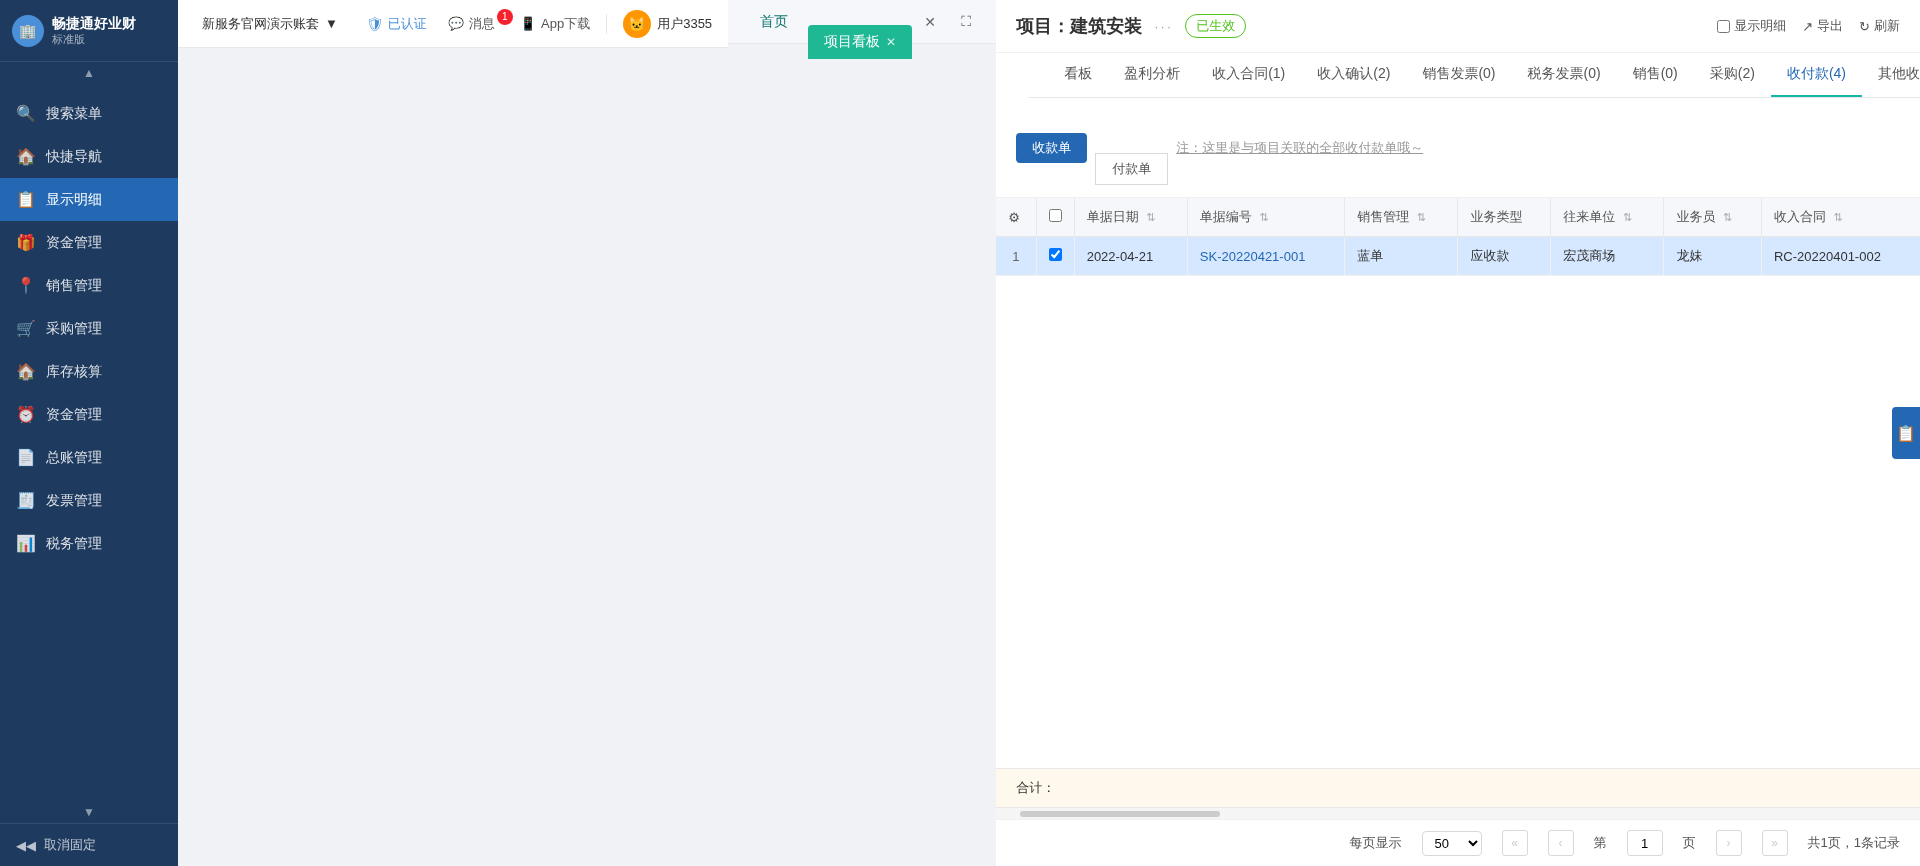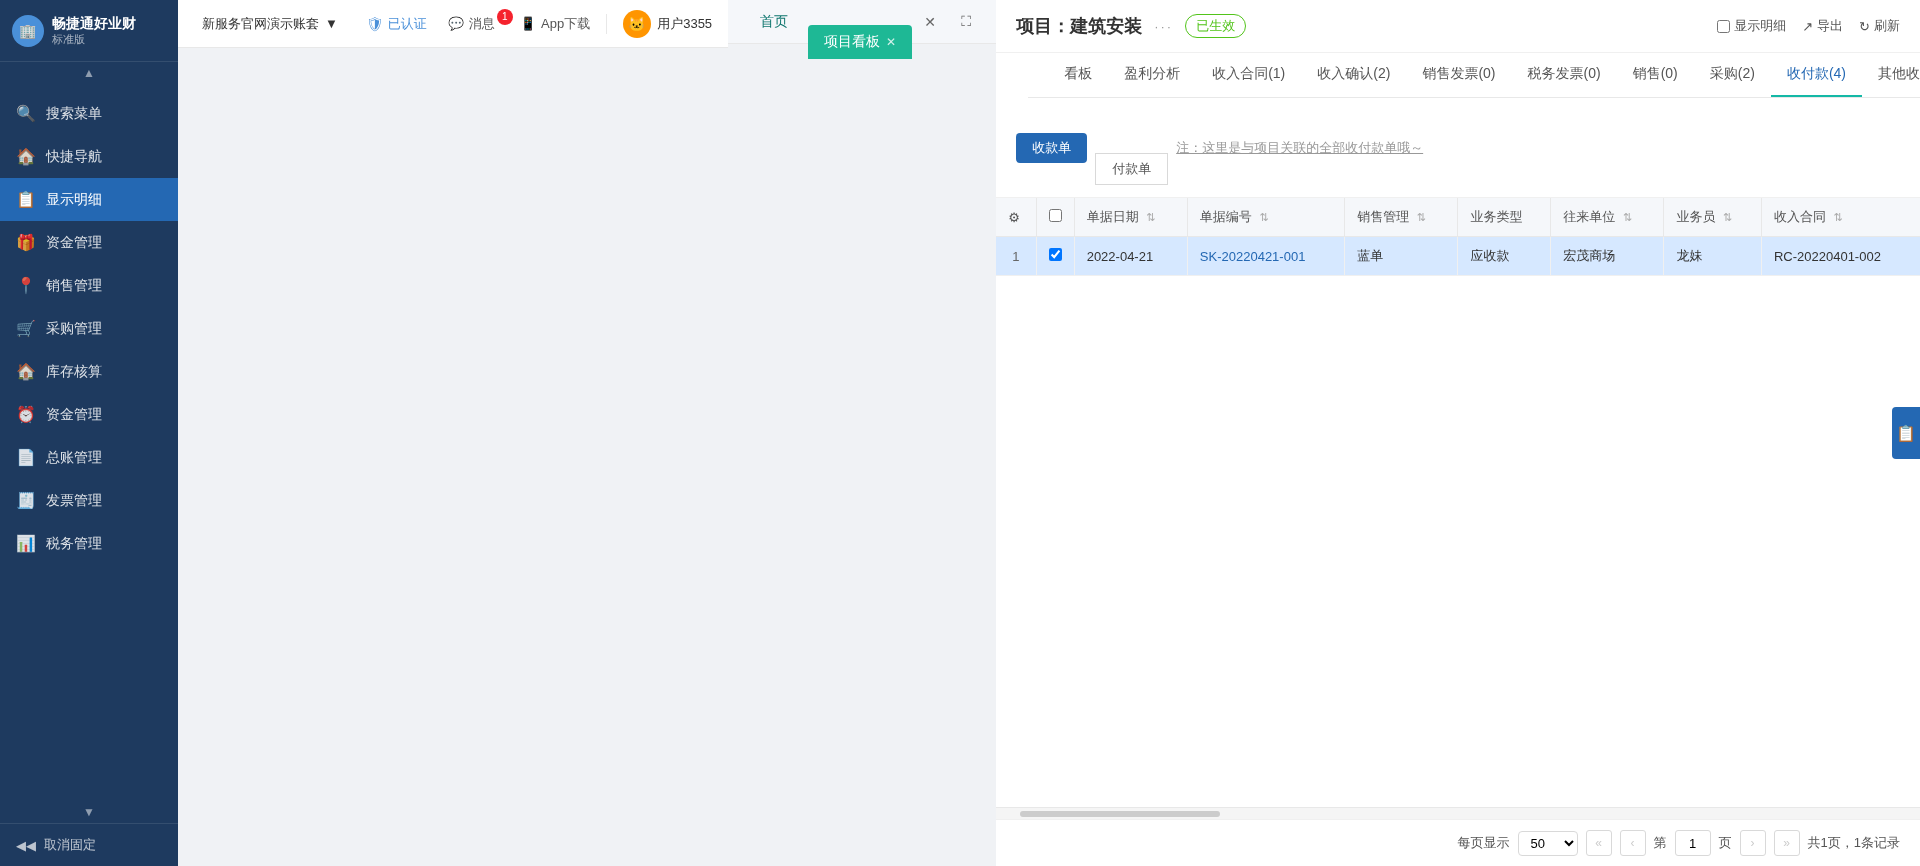--- a/index.html
+++ b/index.html
@@ -387,21 +387,21 @@
       border-radius: 3px;
       margin-left: 20px;
     }
 
     
     .pagination {
       display: flex;
       align-items: center;
       justify-content: flex-end;
       padding: 10px 20px;
-      gap: 8px;
+      gap: 20px;
       font-size: 13px;
       color: #555;
       flex-shrink: 0;
       border-top: 1px solid #f0f0f0;
     }
     .page-size-select {
       border: 1px solid #d9d9d9;
       border-radius: 4px;
       padding: 3px 8px;
       font-size: 13px;
@@ -708,20 +708,23 @@
                 <span>龙妹</span>
               </td>
               <td>
                 <span>RC-20220401-002</span>
               </td>
             </tr>
           </tbody>
         </table>
       </div>
 
+      <div class="table-footer">
+        <span>合计：</span>
+      </div>
 
       <div class="scrollbar-area">
         <div class="scrollbar-thumb"></div>
       </div>
 
       <div class="pagination">
         <span>每页显示</span>
         <select class="page-size-select">
           <option>50</option>
           <option>100</option>

